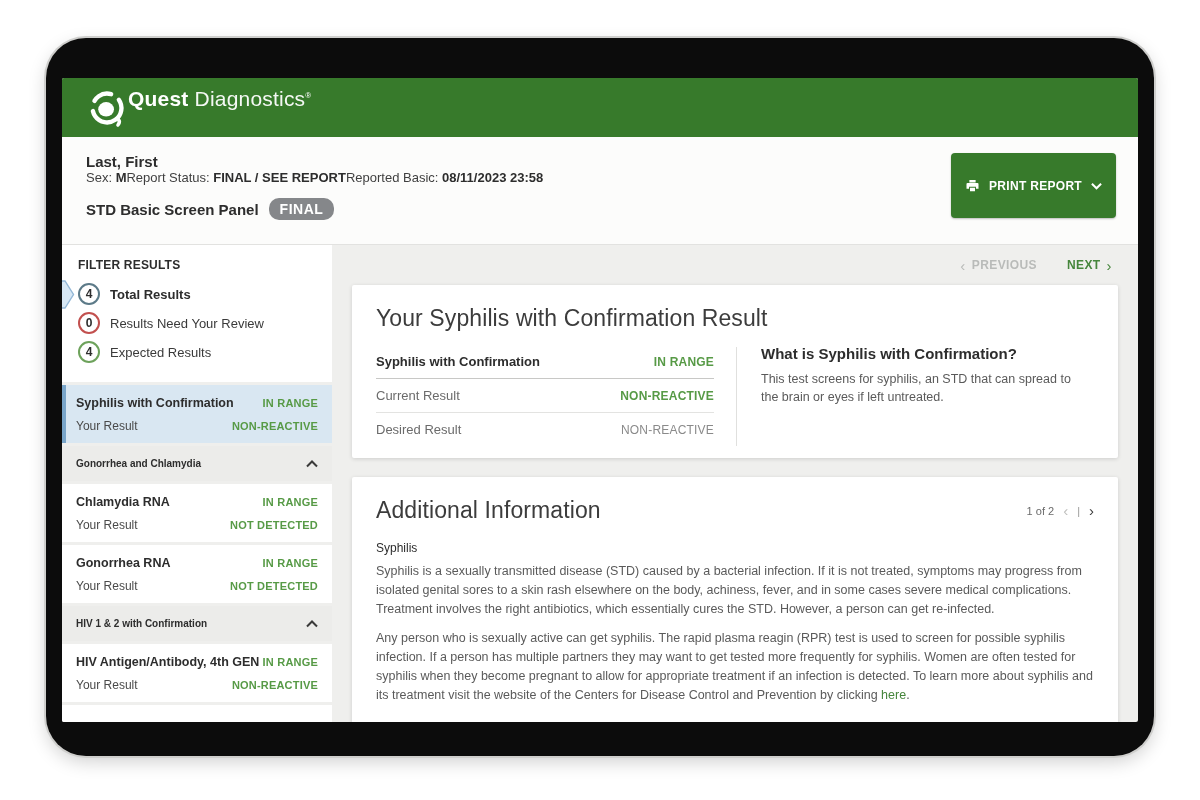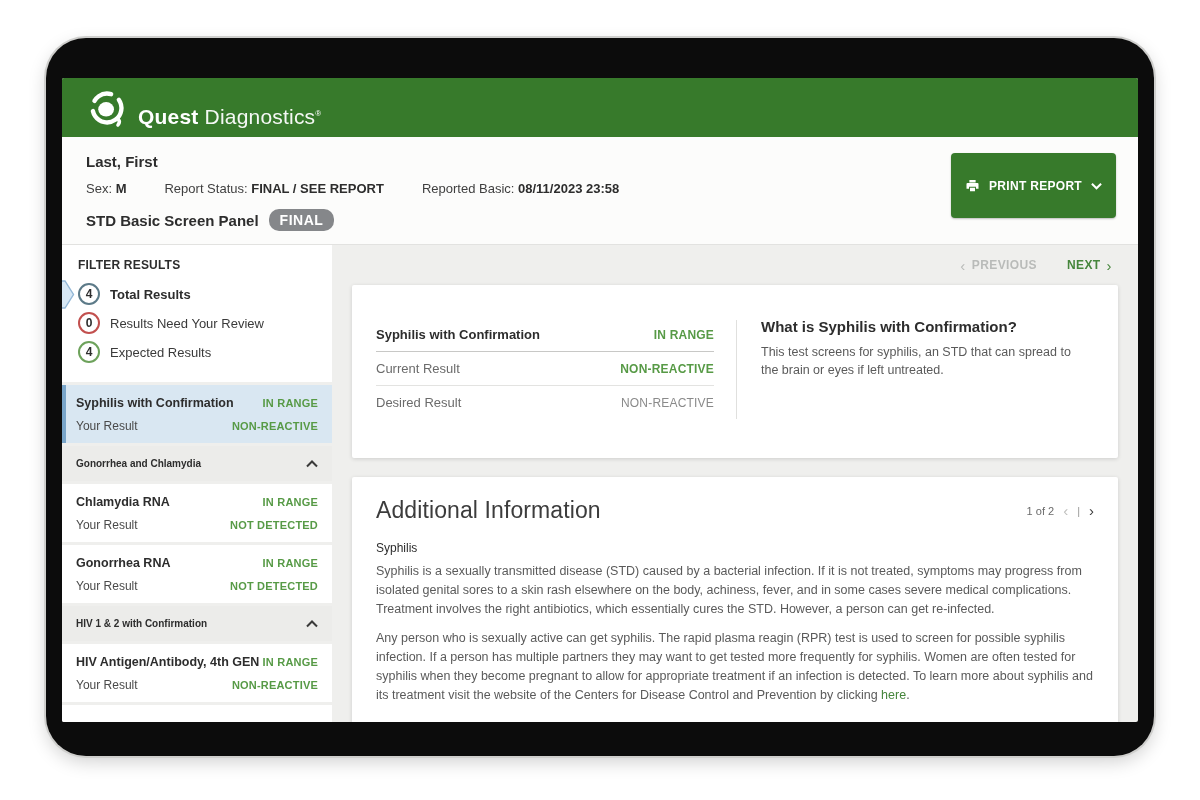--- a/index.html
+++ b/index.html
@@ -7,30 +7,30 @@
 
   
   .tablet { position:absolute; left:46px; top:38px; width:1108px; height:718px;
     background:#0c0c0c; border-radius:40px;
     box-shadow:0 0 0 2px #cfcfcd, 0 6px 18px rgba(0,0,0,.18); }
   .screen { position:absolute; left:16px; top:40px; width:1076px; height:644px;
     background:#efefed; overflow:hidden; border-radius:2px; }
 
   
   .topbar { height:59px; background:var(--header-green,#377a2b); display:flex; align-items:center; padding-left:24px; }
-  .logo { display:flex; align-items:flex-end; gap:10px; color:#fff; }
+  .logo { display:flex; align-items:flex-start; color:#fff; }
   .brand { font-size:21px; letter-spacing:.2px; }
   .brand b { font-weight:700; }
   .brand span.light { font-weight:400; opacity:.95; }
   .brand sup { font-size:8px; vertical-align:super; }
 
   
   .patientbar { height:108px; background:#fcfcfb; position:relative; padding:16px 24px 0; border-bottom:1px solid #e2e2e0; }
   .pname { font-size:15px; font-weight:700; color:#2d2d2d; }
-  .pinfo { display:flex; gap:38px; margin-top:11px; font-size:13px; color:#3f3f3f; }
+  .pinfo { display:flex; font-size:13px; color:#3f3f3f; }
   .pinfo b { font-weight:700; color:#2d2d2d; }
   .panelrow { display:flex; align-items:center; gap:10px; margin-top:13px; }
   .ptitle { font-size:15px; font-weight:700; color:#2d2d2d; }
   .badge { background:var(--badge-gray,#85878a); color:#fff; font-size:14px; font-weight:700; letter-spacing:.5px; padding:3px 11px; border-radius:10px; }
   .printbtn { position:absolute; right:22px; top:16px; background:var(--header-green,#377a2b); color:#fff;
     border:none; border-radius:4px; padding:25px 14px; display:flex; align-items:center; gap:9px;
     font-size:12px; font-weight:700; letter-spacing:.3px; cursor:pointer; box-shadow:0 1px 2px rgba(0,0,0,.25); }
 
   
   .content { display:flex; height:477px; }
@@ -232,20 +232,21 @@
           <span class="chev">‹</span>
           <span>PREVIOUS</span>
         </div>
         <div class="navlink next">
           <span>NEXT</span>
           <span class="chev">›</span>
         </div>
       </div>
 
       <div class="card card1">
+        <div class="cardtitle">Your Syphilis with Confirmation Result</div>
         <div class="cols">
           <div class="resulttable">
             <div class="trow">
               <span class="tlabel bold">Syphilis with Confirmation</span>
               <span class="tval">IN RANGE</span>
             </div>
             <div class="trow">
               <span class="tlabel">Current Result</span>
               <span class="tval">NON-REACTIVE</span>
             </div>

